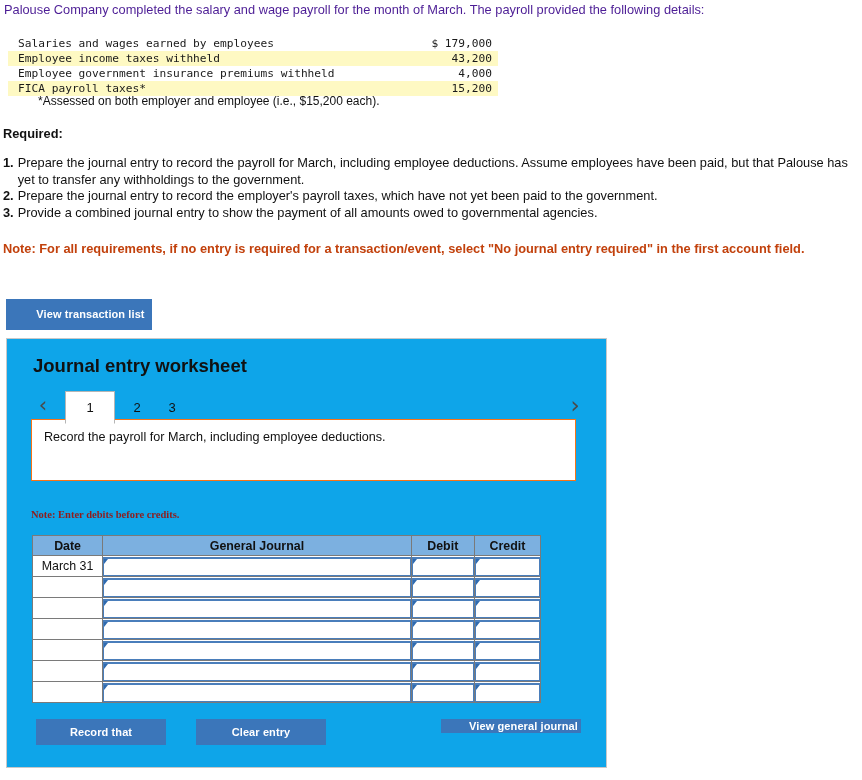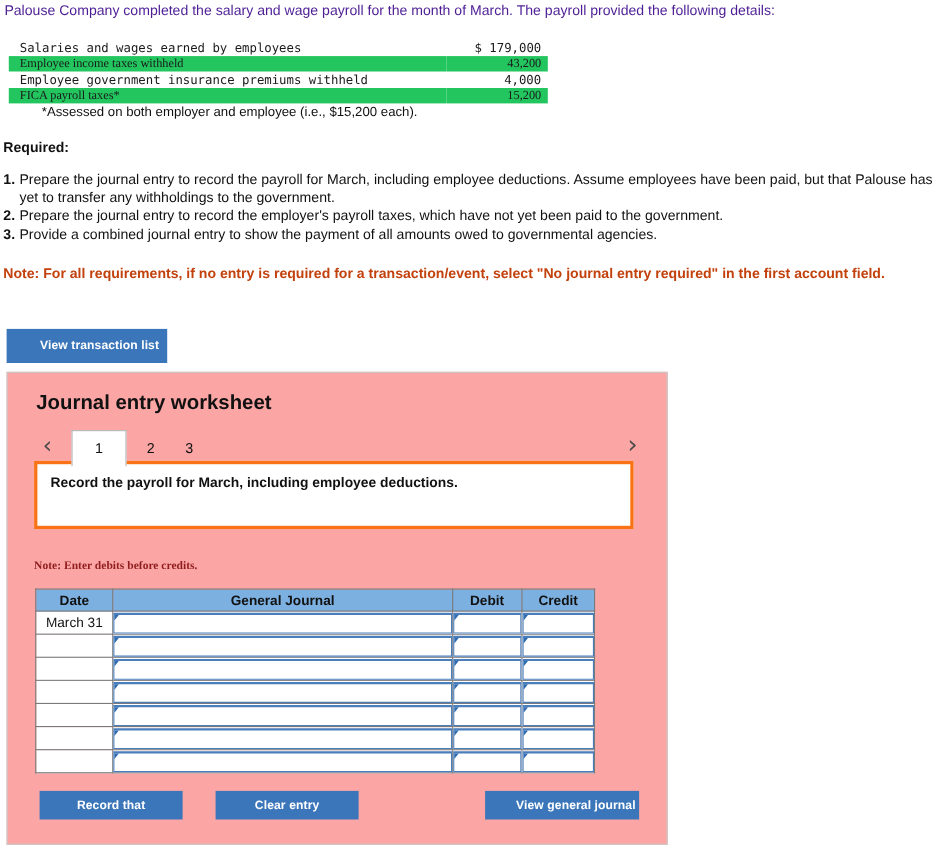--- a/index.html
+++ b/index.html
@@ -21,21 +21,21 @@
   
   .detail-table {
     position: absolute; left: 8px; top: 36px;
     width: 490px;
     border-collapse: collapse;
     font-family: "DejaVu Sans Mono", "Liberation Mono", monospace;
     font-size: 11.2px;
   }
   .detail-table td { padding: 1px 4px 1px 10px; white-space: nowrap; }
   .detail-table td.amt { text-align: right; padding-right: 6px; }
-  .detail-table tr.alt { background: #22c55e; font-family: Liberation Serif, serif; }
+  .detail-table tr.alt { background: #fef9c3; }
   .footnote {
     position: absolute; left: 4px; top: 94px;
     font-size: 12px; color: #111;
     font-family: "Liberation Sans", sans-serif;
     margin-left: 34px;
   }
 
   
   .required-head {
     position: absolute; left: 3px; top: 126px;
@@ -66,21 +66,21 @@
   }
   .btn-view-tx {
     position: absolute; left: 6px; top: 299px;
     width: 146px; height: 31px; padding-left: 23px;
   }
 
   
   .panel {
     position: absolute; left: 6px; top: 338px;
     width: 601px; height: 430px;
-    background: #fca5a5;
+    background: #0ea5e9;
     border: 1px solid #c8c8c8;
   }
   .panel-title {
     position: absolute; left: 26px; top: 16px;
     font-size: 18.5px; font-weight: bold; color: #111;
   }
 
   
   .tabbar {
     position: absolute; left: 24px; top: 48px;
@@ -108,23 +108,22 @@
   }
   .tab-1 { left: 34px; width: 50px; }
   .tab-2 { left: 92px; width: 28px; }
   .tab-3 { left: 127px; width: 28px; }
 
   
   .instr-box {
     position: absolute; left: 24px; top: 80px;
     width: 545px; height: 62px;
     background: #ffffff;
-    border: 3px solid #f97316;
+    border: 1px solid #f97316;
     z-index: 2;
-    font-weight: bold;
   }
   .instr-text {
     position: absolute; left: 12px; top: 10px;
     font-size: 12.6px; color: #111;
   }
   .note-debits {
     position: absolute; left: 24px; top: 170px;
     font-size: 10.5px; font-weight: bold; color: #8f1d1d; font-family: Liberation Serif, serif;
   }
 
@@ -168,21 +167,21 @@
     content: "";
     position: absolute; left: 0px; top: 0px;
     border-top: 5px solid #2f6bb0;
     border-right: 4px solid transparent;
   }
   .jtable td.inputcell { padding: 0 0 0 0; border: 1px solid #7a7a7a; }
 
   
   .btn-record { position: absolute; left: 29px; top: 380px; width: 130px; height: 26px; }
   .btn-clear  { position: absolute; left: 189px; top: 380px; width: 130px; height: 26px; }
-  .btn-viewgj { position: absolute; left: 434px; top: 380px; width: 140px; height: 26px; padding-left: 25px; }
+  .btn-viewgj { position: absolute; left: 434px; top: 380px; width: 140px; height: 14px; padding-left: 25px; }
 </style>
 </head>
 <body>
 
 <div class="page">
 
   <div class="intro">Palouse Company completed the salary and wage payroll for the month of March. The payroll provided the following details:</div>
 
   <table class="detail-table">
     <tbody>

